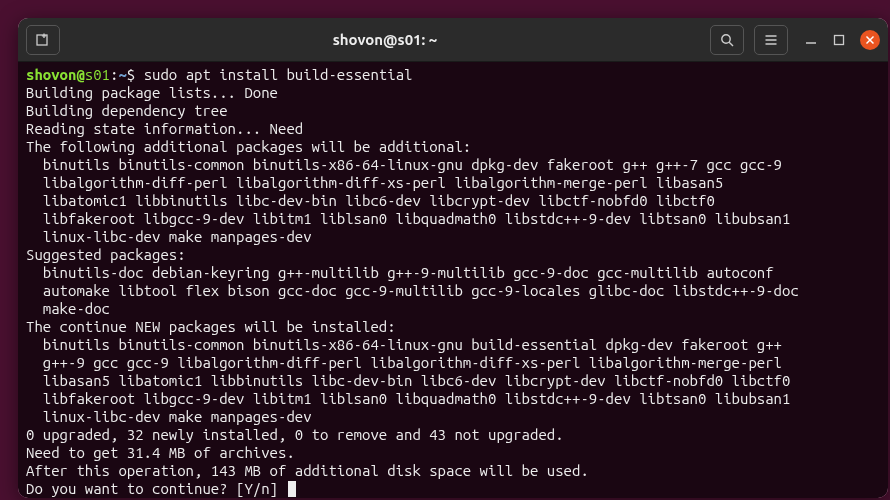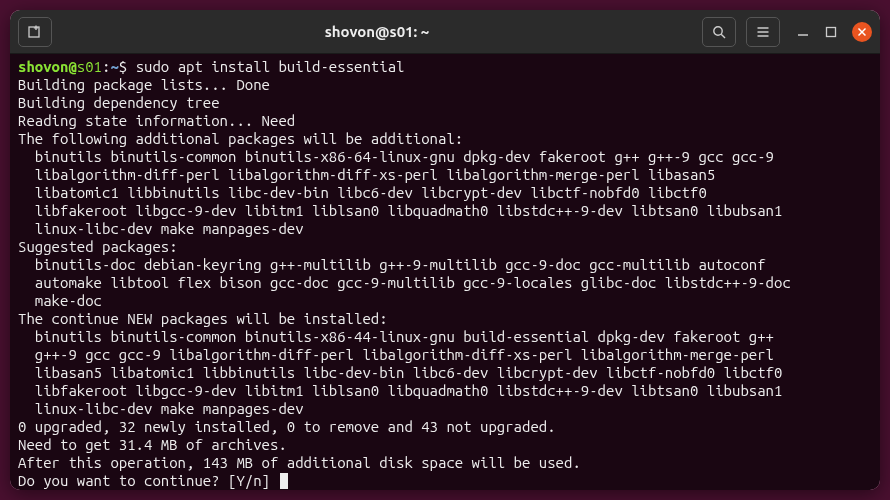--- a/index.html
+++ b/index.html
@@ -7,21 +7,21 @@
       background: #4a1030;
       font-family: 'Ubuntu Mono', 'Courier New', monospace;
       font-size: 15px;
       width: 890px;
       height: 500px;
       overflow: hidden;
     }
     .window {
       width: 870px;
       height: 480px;
-      margin: 10px;
+      margin: 18px;
       background: #f9a8d4;
       border-radius: 10px;
       overflow: hidden;
       display: flex;
       flex-direction: column;
       box-shadow: 0 4px 20px rgba(0,0,0,0.5);
     }
     .titlebar {
       height: 44px;
       background: #2b2b2b;
@@ -159,31 +159,31 @@
         </div>
       </div>
     </div>
   </div>
 
   <div class="terminal"><span class="prompt-user">shovon</span><span class="prompt-user">@</span><span class="prompt-host">s01</span><span class="prompt-colon">:</span><span class="prompt-path">~</span><span class="prompt-dollar">$ </span><span>sudo apt install build-essential</span>
 <span>Building package lists... Done</span>
 <span>Building dependency tree</span>
 <span>Reading state information... Need</span>
 <span>The following additional packages will be additional:</span>
-<span>  binutils binutils-common binutils-x86-64-linux-gnu dpkg-dev fakeroot g++ g++-9 gcc gcc-9</span>
+<span>  binutils binutils-common binutils-x86-64-linux-gnu dpkg-dev fakeroot g++ g++-7 gcc gcc-9</span>
 <span>  libalgorithm-diff-perl libalgorithm-diff-xs-perl libalgorithm-merge-perl libasan5</span>
 <span>  libatomic1 libbinutils libc-dev-bin libc6-dev libcrypt-dev libctf-nobfd0 libctf0</span>
 <span>  libfakeroot libgcc-9-dev libitm1 liblsan0 libquadmath0 libstdc++-9-dev libtsan0 libubsan1</span>
 <span>  linux-libc-dev make manpages-dev</span>
 <span>Suggested packages:</span>
 <span>  binutils-doc debian-keyring g++-multilib g++-9-multilib gcc-9-doc gcc-multilib autoconf</span>
 <span>  automake libtool flex bison gcc-doc gcc-9-multilib gcc-9-locales glibc-doc libstdc++-9-doc</span>
 <span>  make-doc</span>
 <span>The continue NEW packages will be installed:</span>
-<span>  binutils binutils-common binutils-x86-44-linux-gnu build-essential dpkg-dev fakeroot g++</span>
+<span>  binutils binutils-common binutils-x86-64-linux-gnu build-essential dpkg-dev fakeroot g++</span>
 <span>  g++-9 gcc gcc-9 libalgorithm-diff-perl libalgorithm-diff-xs-perl libalgorithm-merge-perl</span>
 <span>  libasan5 libatomic1 libbinutils libc-dev-bin libc6-dev libcrypt-dev libctf-nobfd0 libctf0</span>
 <span>  libfakeroot libgcc-9-dev libitm1 liblsan0 libquadmath0 libstdc++-9-dev libtsan0 libubsan1</span>
 <span>  linux-libc-dev make manpages-dev</span>
 <span>0 upgraded, 32 newly installed, 0 to remove and 43 not upgraded.</span>
 <span>Need to get 31.4 MB of archives.</span>
 <span>After this operation, 143 MB of additional disk space will be used.</span>
 <span>Do you want to continue? [Y/n] </span><span class="cursor"></span></div>
 </div>
 

